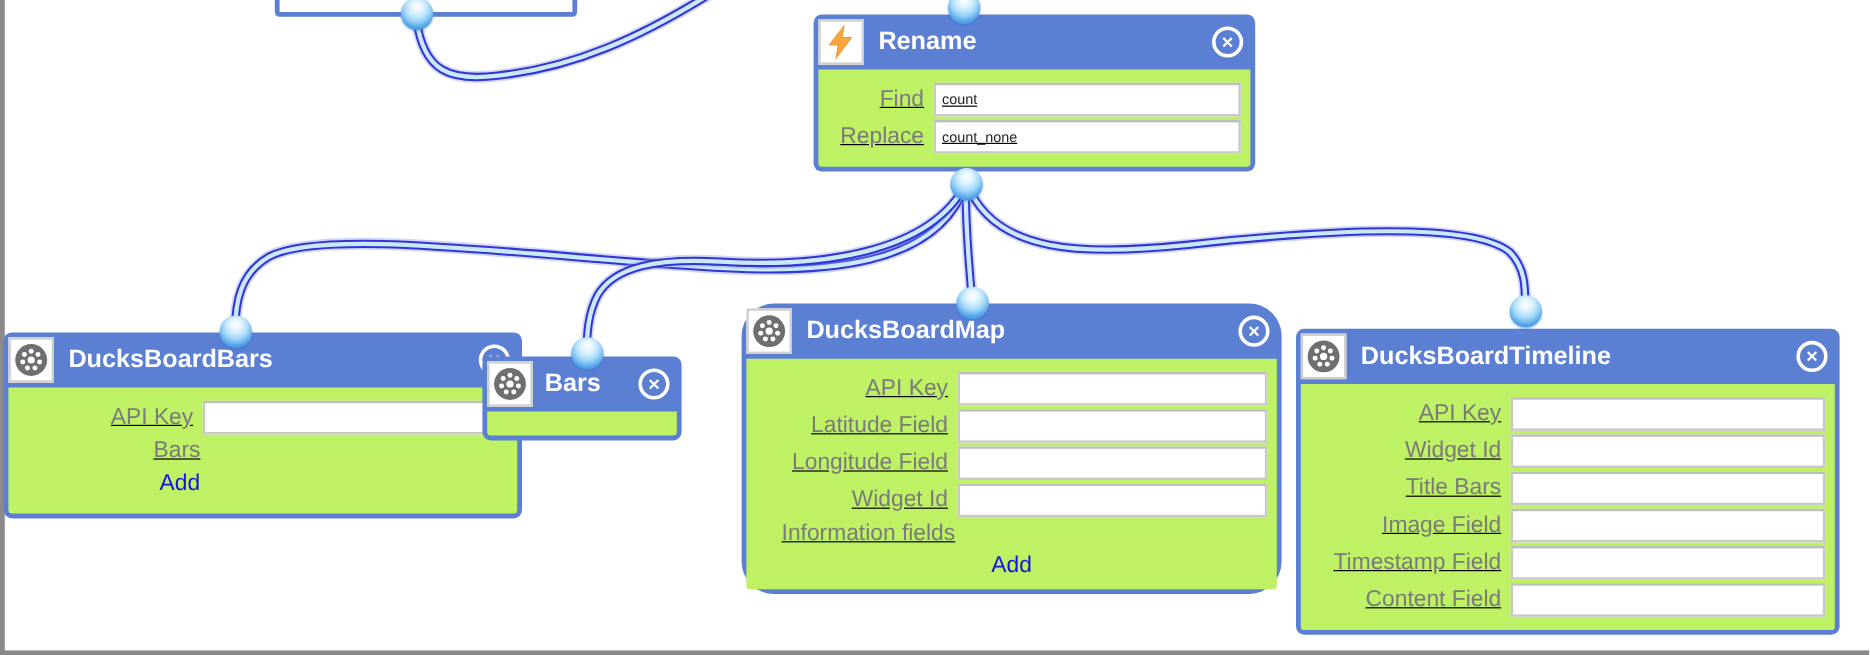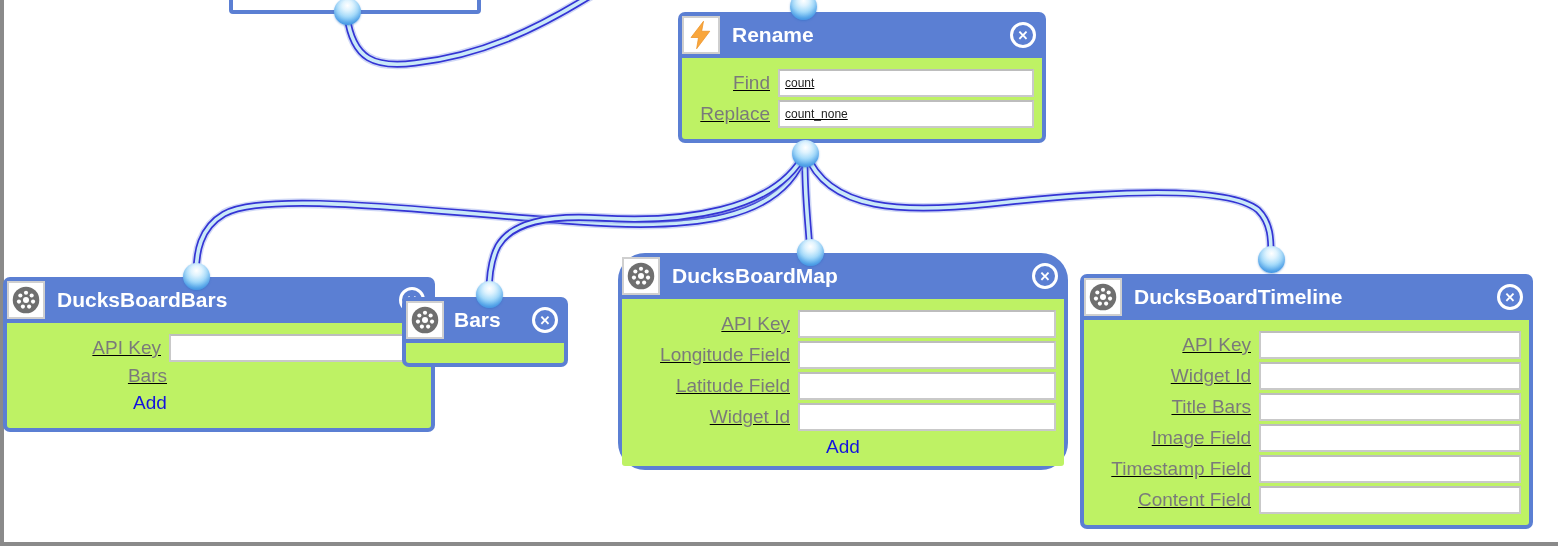--- a/index.html
+++ b/index.html
@@ -182,30 +182,34 @@
       </span>
       <span class="hdr-title">DucksBoardMap</span>
       <span class="closebtn">✕</span>
     </div>
     <div class="nbody">
       <div class="frow">
         <span class="flabel">API Key</span>
         <input class="finput" type="text" value="" style="">
       </div>
       <div class="frow">
+        <span class="flabel">Latitude Field</span>
+        <input class="finput" type="text" value="" style="">
+      </div>
+      <div class="frow">
         <span class="flabel">Longitude Field</span>
         <input class="finput" type="text" value="" style="">
       </div>
       <div class="frow">
-        <span class="flabel">Latitude Field</span>
-        <input class="finput" type="text" value="" style="">
-      </div>
-      <div class="frow">
         <span class="flabel">Widget Id</span>
         <input class="finput" type="text" value="" style="">
+      </div>
+      <div class="frow">
+        <span class="flabel">Information fields</span>
+        <span class="spacer"></span>
       </div>
       <div class="addrow">
         <span class="addlink">Add</span>
       </div>
     </div>
   </div>
 
   <div class="node node-timeline">
     <div class="hdr">
       <span class="iconbox">

